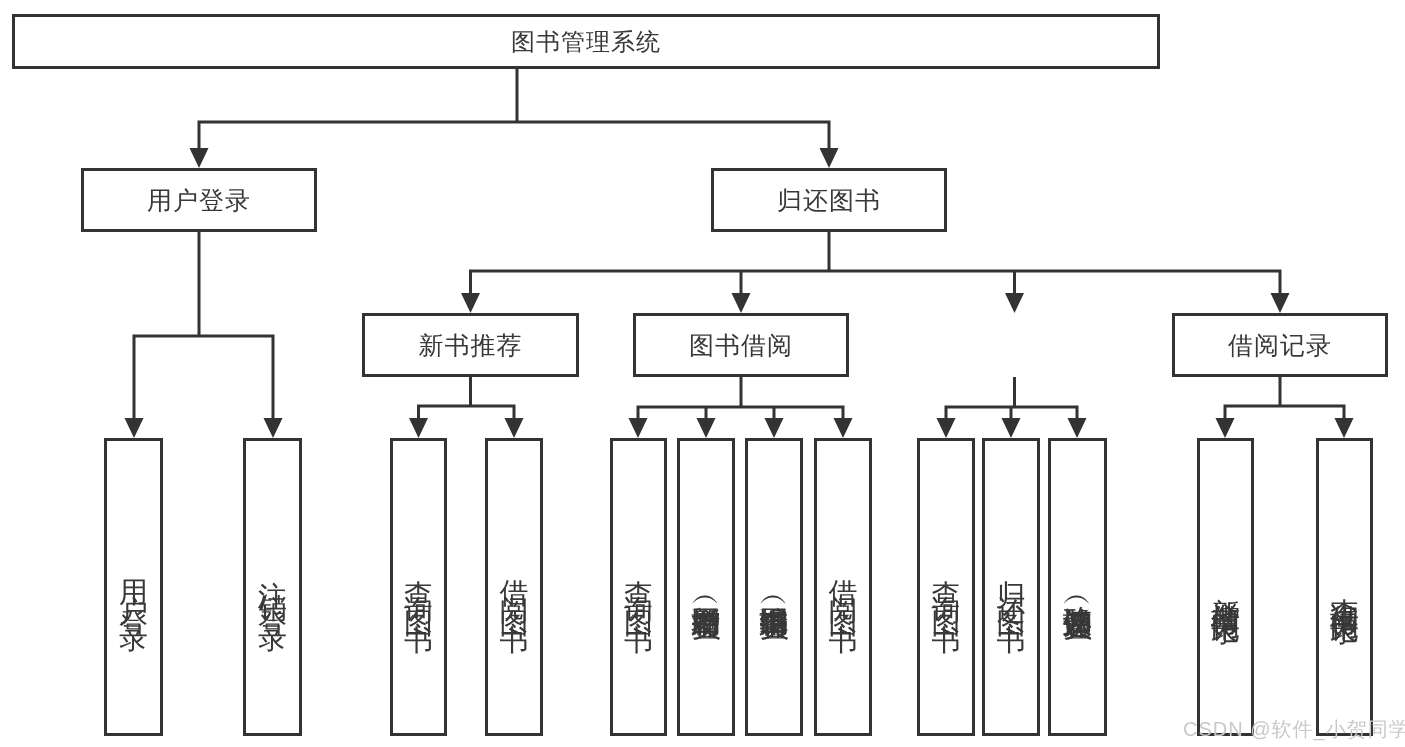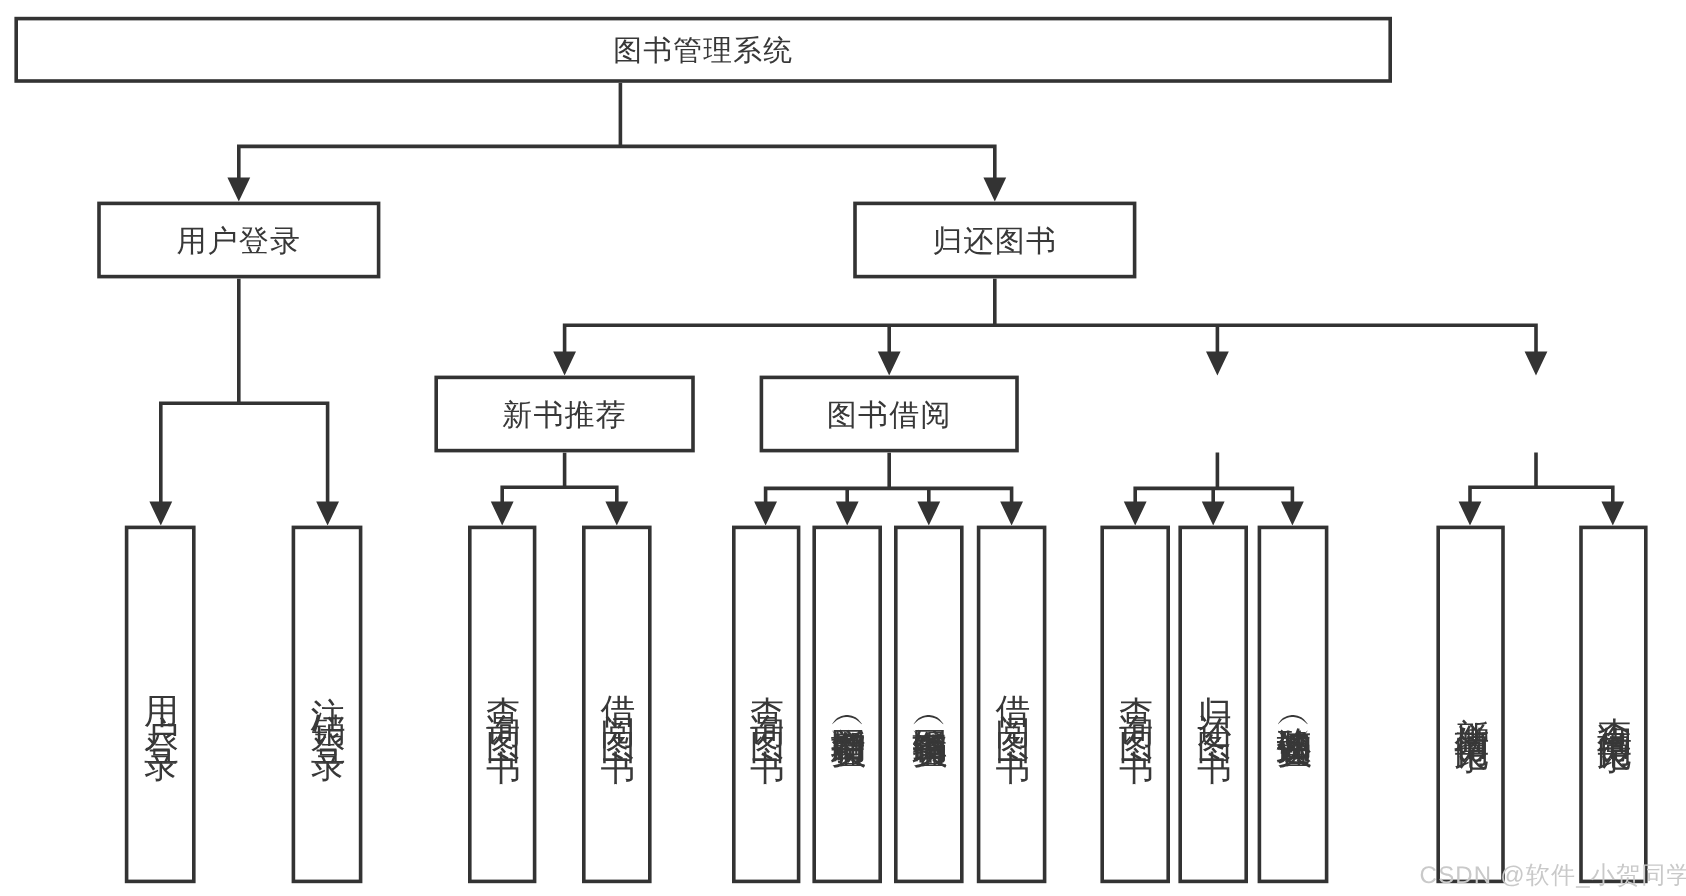--- a/index.html
+++ b/index.html
@@ -78,20 +78,23 @@
   <div class="box h" style="left:711px;top:168px;width:236px;height:64px">
     <span>归还图书</span>
   </div>
 
   <div class="box h" style="left:633px;top:313px;width:216px;height:64px">
     <span>图书借阅</span>
   </div>
   <div class="box h" style="left:362px;top:313px;width:217px;height:64px">
     <span>新书推荐</span>
   </div>
+  <div class="box h" style="left:1172px;top:313px;width:216px;height:64px">
+    <span>借阅记录</span>
+  </div>
 
   <div class="box v" style="left:104px;top:438px;width:59px;height:298px">
     <span class="vt ls4">用户登录</span>
   </div>
   <div class="box v" style="left:243px;top:438px;width:59px;height:298px">
     <span class="vt ls4">注销登录</span>
   </div>
 
   <div class="box v" style="left:390px;top:438px;width:57px;height:298px">
     <span class="vt ls4">查询图书</span>

